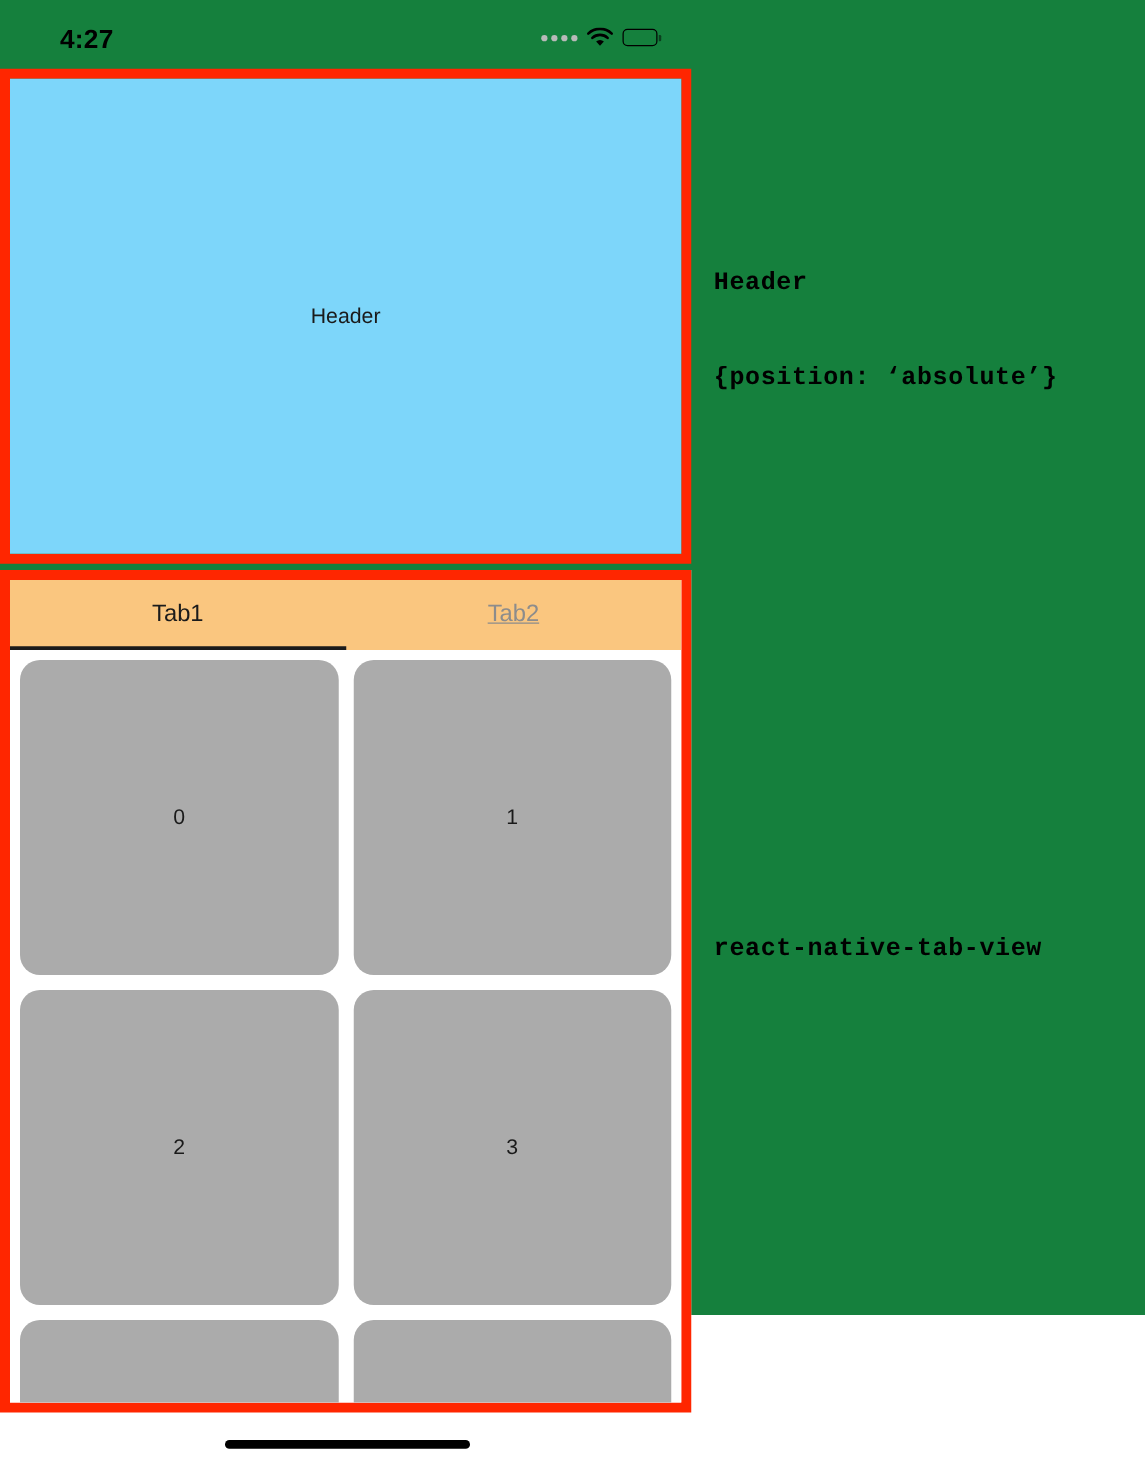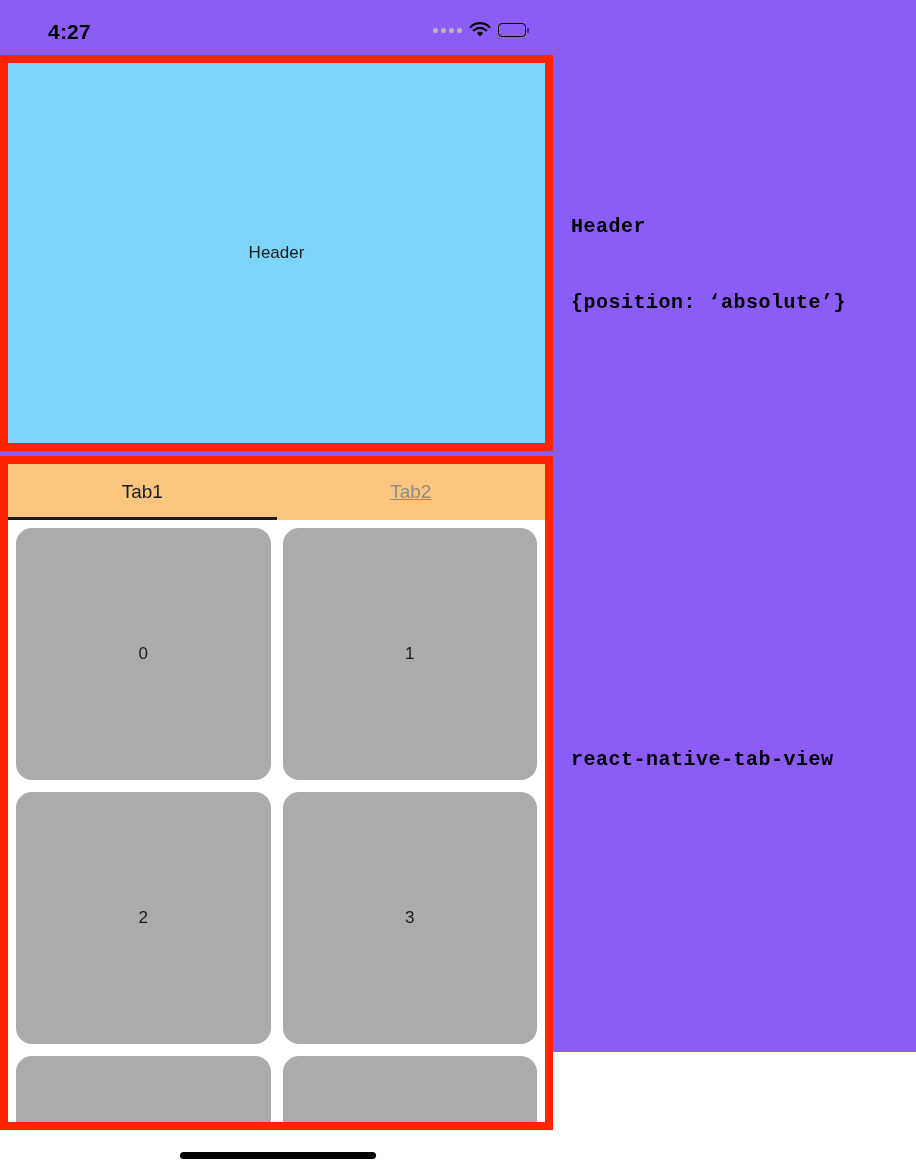--- a/index.html
+++ b/index.html
@@ -9,21 +9,21 @@
     height: 1172px;
     background: #ffffff;
     font-family: "Liberation Sans", sans-serif;
     overflow: hidden;
   }
 
   #screen {
     position: relative;
     width: 916px;
     height: 1052px;
-    background: #8b5cf6;
+    background: #15803d;
   }
 
   
   #status-bar {
     position: absolute;
     left: 0; top: 0;
     width: 553px;
     height: 55px;
   }
   #status-time {

